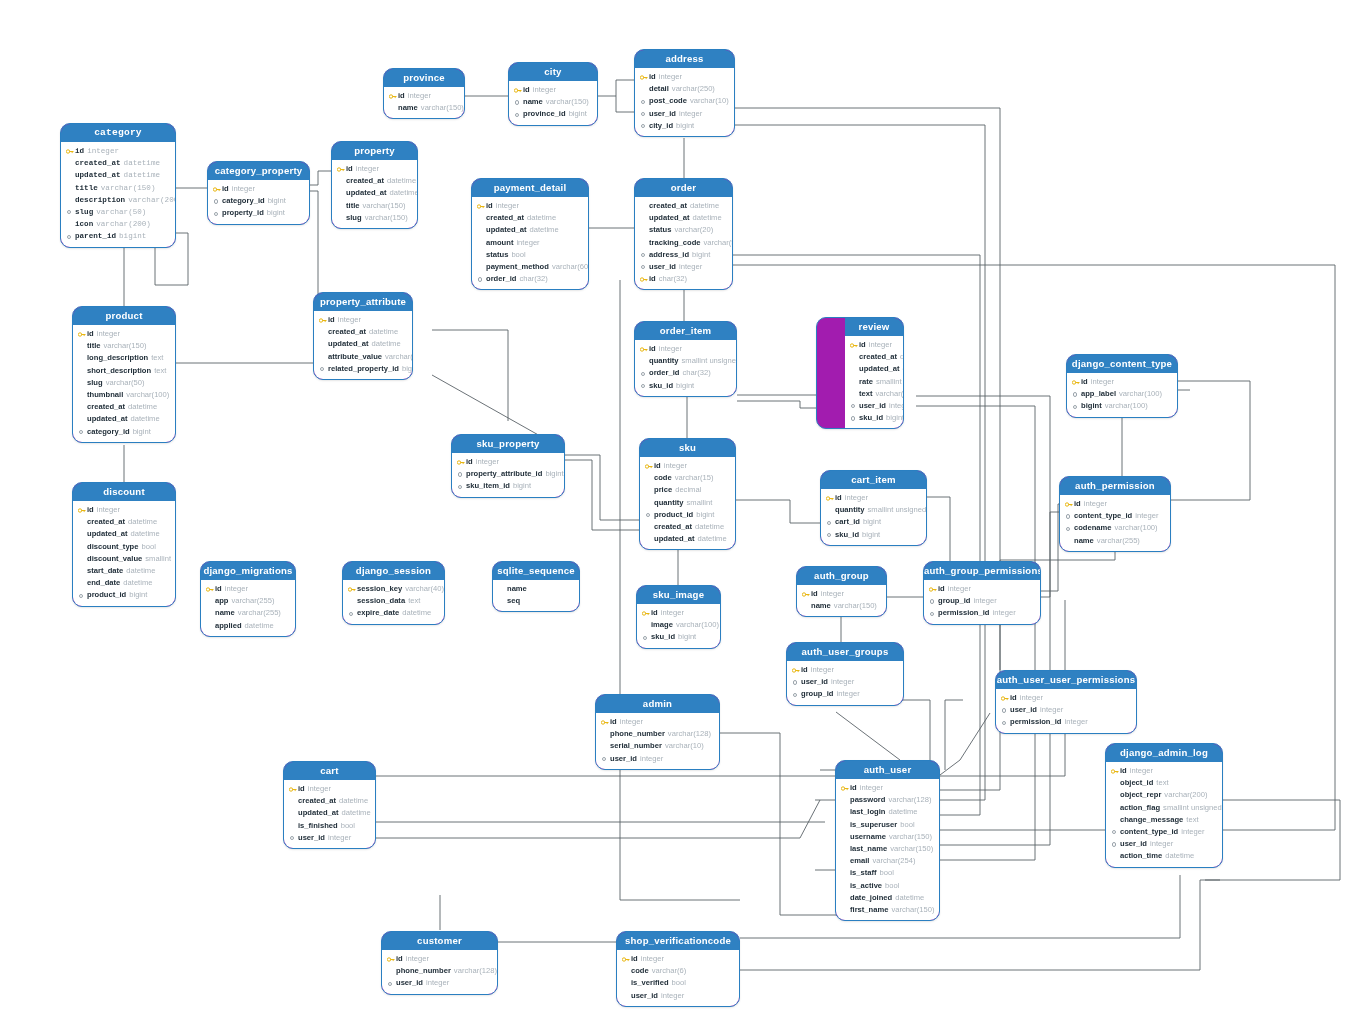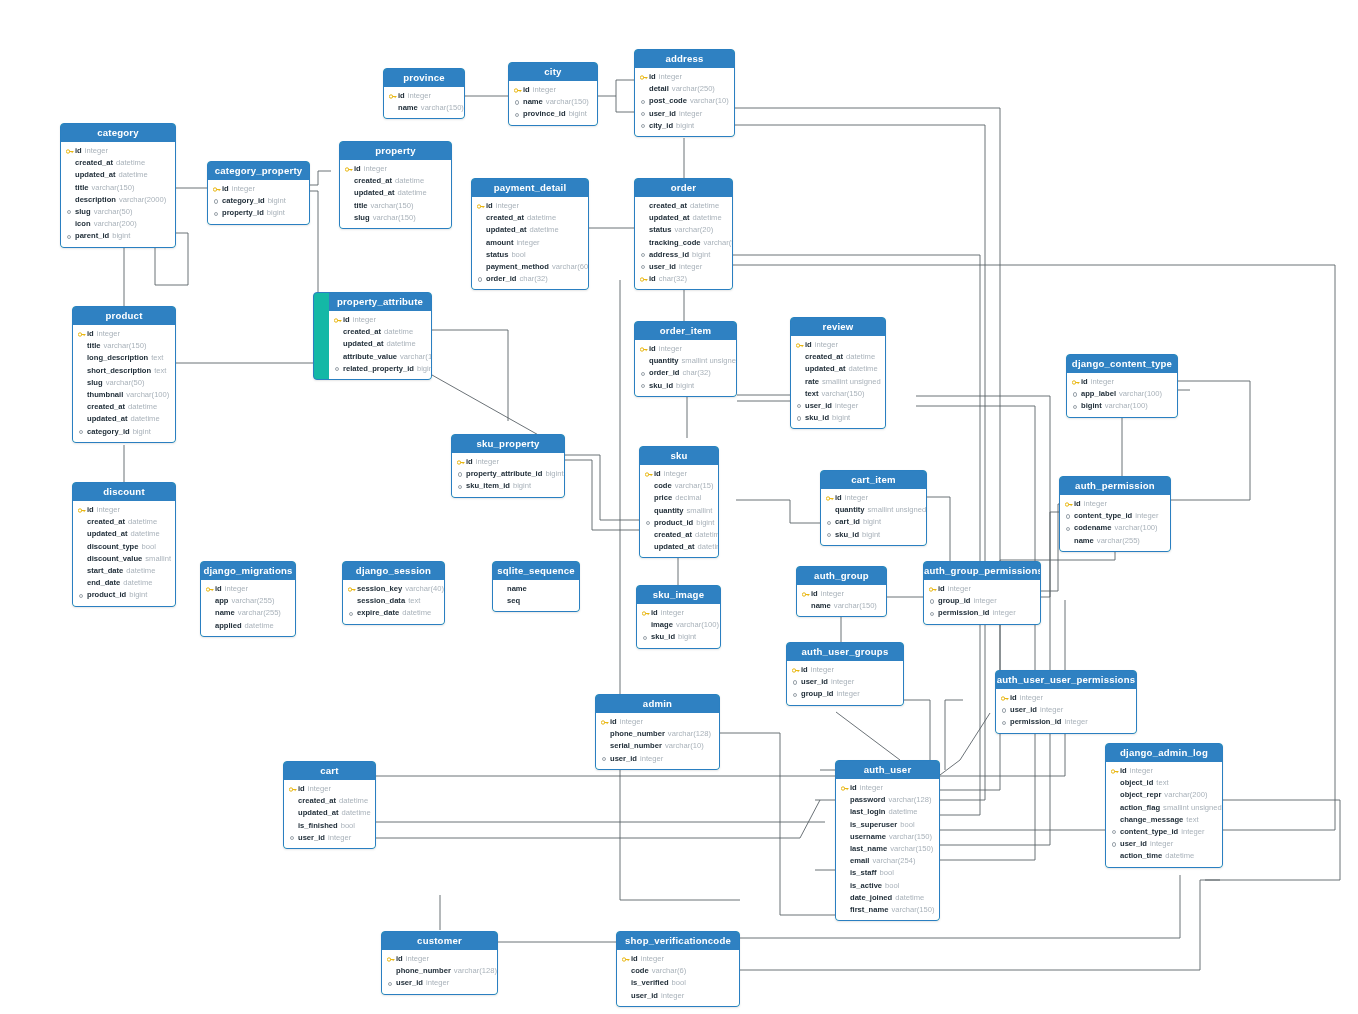--- a/index.html
+++ b/index.html
@@ -17,22 +17,22 @@
   #edges{
     position:absolute;
     left:0;top:0;
     width:1358px;height:1014px;
     pointer-events:none;
   }
   .tbl{
     position:absolute;
     box-sizing:border-box;
     border:1.4px solid #2a7fc1;
-    border-radius:4px;
-    background:#14b8a6;
+    border-radius:10px;
+    background:#a21caf;
     overflow:hidden;
     box-shadow:0 1px 2px rgba(0,0,0,.10);
   }
   .tbl-head{
     background:#2f81c2;
     color:#ffffff;
     font-weight:bold;
     text-align:center;
     font-size:9.6px;
     line-height:18px;
@@ -136,21 +136,21 @@
       <path d="M 740 938 L 1180 938 L 1180 875" fill="none" stroke="#5a6268" stroke-width="0.9"></path>
       <path d="M 740 970 L 1200 970 L 1200 880 L 1220 880" fill="none" stroke="#5a6268" stroke-width="0.9"></path>
       <path d="M 1223 800 L 1340 800 L 1340 880 L 1205 880" fill="none" stroke="#5a6268" stroke-width="0.9"></path>
       <path d="M 888 920 L 888 871" fill="none" stroke="#5a6268" stroke-width="0.9"></path>
       <path d="M 835 770 L 820 770" fill="none" stroke="#5a6268" stroke-width="0.9"></path>
       <path d="M 835 800 L 815 800" fill="none" stroke="#5a6268" stroke-width="0.9"></path>
       <path d="M 835 870 L 815 870" fill="none" stroke="#5a6268" stroke-width="0.9"></path>
     </svg>
 
   <div id="tables-layer">
-      <div class="tbl" style="left: 60px; top: 123px; width: 116px;">
+      <div class="tbl" style="left: 60px; top: 123px; width: 116px; font-family: Liberation Mono, monospace;">
         <div class="tbl-head">category</div>
         <div class="tbl-body">
           <div class="col">
             <span class="mk">
               <svg class="key" viewBox="0 0 16 12" xmlns="http://www.w3.org/2000/svg">
                 <circle cx="4" cy="6" r="3.4" fill="none" stroke="#e8b612" stroke-width="2"></circle>
                 <rect x="6.6" y="5" width="8.4" height="2.1" fill="#e8b612"></rect>
                 <rect x="11.4" y="6.6" width="1.8" height="2.6" fill="#e8b612"></rect>
               </svg>
             </span>
@@ -314,21 +314,21 @@
           </div>
           <div class="col">
             <span class="mk">
               <span class="fk"></span>
             </span>
             <span class="cname">city_id</span>
             <span class="ctype">bigint</span>
           </div>
         </div>
       </div>
-      <div class="tbl" style="left: 331px; top: 141px; width: 113px; margin-left: 8px;">
+      <div class="tbl" style="left: 331px; top: 141px; width: 87px;">
         <div class="tbl-head">property</div>
         <div class="tbl-body">
           <div class="col">
             <span class="mk">
               <svg class="key" viewBox="0 0 16 12" xmlns="http://www.w3.org/2000/svg">
                 <circle cx="4" cy="6" r="3.4" fill="none" stroke="#e8b612" stroke-width="2"></circle>
                 <rect x="6.6" y="5" width="8.4" height="2.1" fill="#e8b612"></rect>
                 <rect x="11.4" y="6.6" width="1.8" height="2.6" fill="#e8b612"></rect>
               </svg>
             </span>
@@ -506,21 +506,21 @@
           </div>
           <div class="col">
             <span class="mk">
               <span class="fk"></span>
             </span>
             <span class="cname">category_id</span>
             <span class="ctype">bigint</span>
           </div>
         </div>
       </div>
-      <div class="tbl" style="left: 313px; top: 292px; width: 119px; padding-left: 15px;">
+      <div class="tbl" style="left: 313px; top: 292px; width: 100px;">
         <div class="tbl-head">property_attribute</div>
         <div class="tbl-body">
           <div class="col">
             <span class="mk">
               <svg class="key" viewBox="0 0 16 12" xmlns="http://www.w3.org/2000/svg">
                 <circle cx="4" cy="6" r="3.4" fill="none" stroke="#e8b612" stroke-width="2"></circle>
                 <rect x="6.6" y="5" width="8.4" height="2.1" fill="#e8b612"></rect>
                 <rect x="11.4" y="6.6" width="1.8" height="2.6" fill="#e8b612"></rect>
               </svg>
             </span>
@@ -579,21 +579,21 @@
           </div>
           <div class="col">
             <span class="mk">
               <span class="fk"></span>
             </span>
             <span class="cname">sku_id</span>
             <span class="ctype">bigint</span>
           </div>
         </div>
       </div>
-      <div class="tbl" style="left: 790px; top: 317px; width: 96px;">
+      <div class="tbl" style="left: 816px; top: 317px; width: 88px; padding-left: 28px;">
         <div class="tbl-head">review</div>
         <div class="tbl-body">
           <div class="col">
             <span class="mk">
               <svg class="key" viewBox="0 0 16 12" xmlns="http://www.w3.org/2000/svg">
                 <circle cx="4" cy="6" r="3.4" fill="none" stroke="#e8b612" stroke-width="2"></circle>
                 <rect x="6.6" y="5" width="8.4" height="2.1" fill="#e8b612"></rect>
                 <rect x="11.4" y="6.6" width="1.8" height="2.6" fill="#e8b612"></rect>
               </svg>
             </span>
@@ -689,21 +689,21 @@
           </div>
           <div class="col">
             <span class="mk">
               <span class="fk"></span>
             </span>
             <span class="cname">sku_item_id</span>
             <span class="ctype">bigint</span>
           </div>
         </div>
       </div>
-      <div class="tbl" style="left: 639px; top: 438px; width: 80px; margin-top: 8px;">
+      <div class="tbl" style="left: 639px; top: 438px; width: 97px;">
         <div class="tbl-head">sku</div>
         <div class="tbl-body">
           <div class="col">
             <span class="mk">
               <svg class="key" viewBox="0 0 16 12" xmlns="http://www.w3.org/2000/svg">
                 <circle cx="4" cy="6" r="3.4" fill="none" stroke="#e8b612" stroke-width="2"></circle>
                 <rect x="6.6" y="5" width="8.4" height="2.1" fill="#e8b612"></rect>
                 <rect x="11.4" y="6.6" width="1.8" height="2.6" fill="#e8b612"></rect>
               </svg>
             </span>

